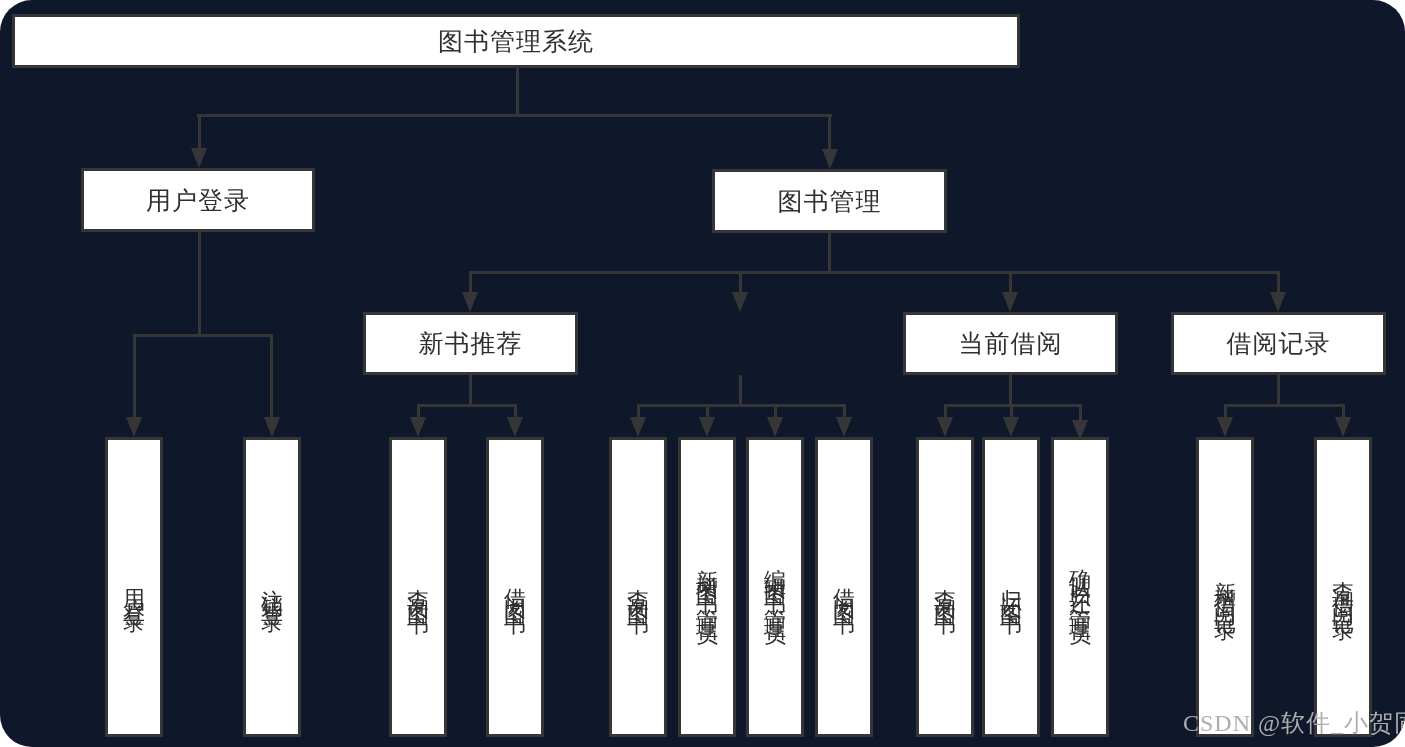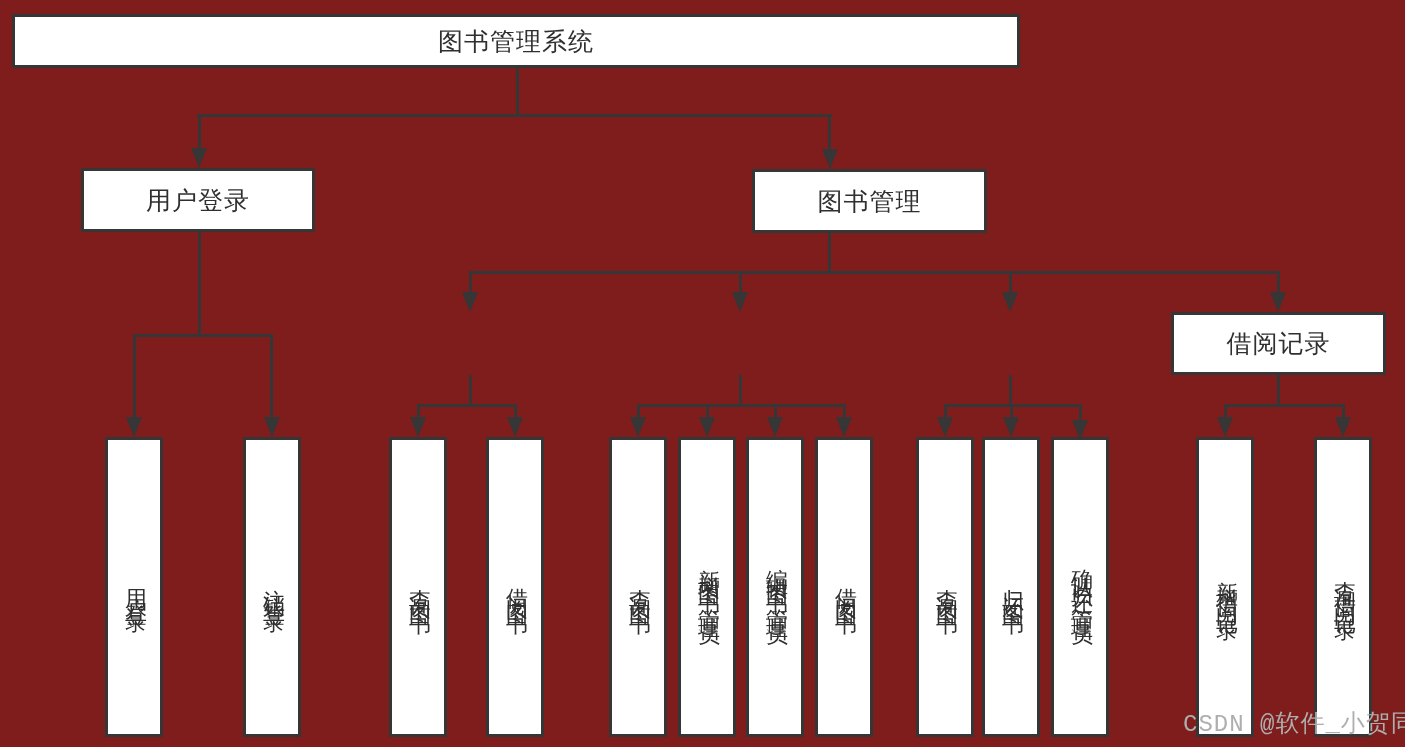--- a/index.html
+++ b/index.html
@@ -1,21 +1,22 @@
 <!DOCTYPE html>
 <html><head>
 <meta charset="utf-8">
 <style>
   html,body{margin:0;padding:0;background:#ffffff;}
   #canvas{
     position:relative;
     width:1405px;height:747px;
-    background:#7f1d1d;
-    font-family:Liberation Mono, monospace;
+    background:#0f172a;
+    font-family:Liberation Serif, serif;
     overflow:hidden;
+    border-radius:32px;
   }
   .box{
     position:absolute;
     box-sizing:border-box;
     border:3px solid #363636;
     background:#ffffff;
     display:flex;
     align-items:center;
     justify-content:center;
     color:#2f2f2f;
@@ -55,26 +56,32 @@
 <div id="canvas">
 
   <div class="box" style="left:12px;top:14px;width:1008px;height:54px;">
     <span>图书管理系统</span>
   </div>
 
   <div class="box" style="left:81px;top:168px;width:234px;height:64px;">
     <span>用户登录</span>
   </div>
 
-  <div class="box" style="left:712px;top:169px;width:235px;height:64px;margin-left:40px;">
+  <div class="box" style="left:712px;top:169px;width:235px;height:64px;">
     <span>图书管理</span>
   </div>
 
+  <div class="box" style="left:363px;top:312px;width:215px;height:63px;">
+    <span>新书推荐</span>
+  </div>
 
 
+  <div class="box" style="left:903px;top:312px;width:215px;height:63px;">
+    <span>当前借阅</span>
+  </div>
 
   <div class="box" style="left:1171px;top:312px;width:215px;height:63px;">
     <span>借阅记录</span>
   </div>
 
   <div class="box leaf" style="left:105px;top:437px;width:58px;height:300px;">
     <span class="vtext">用户登录</span>
   </div>
 
   <div class="box leaf" style="left:243px;top:437px;width:58px;height:300px;">

